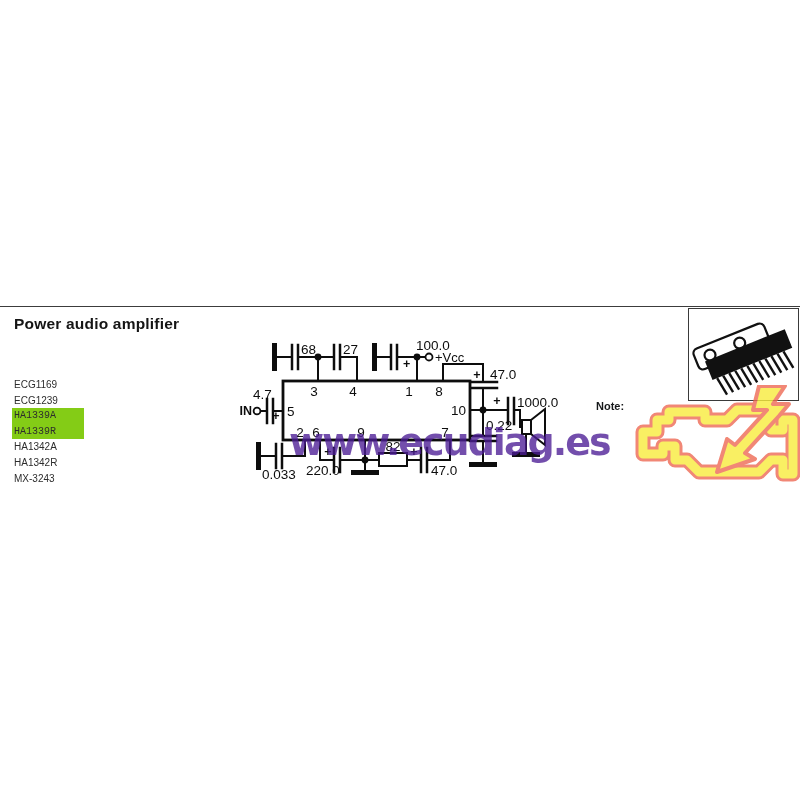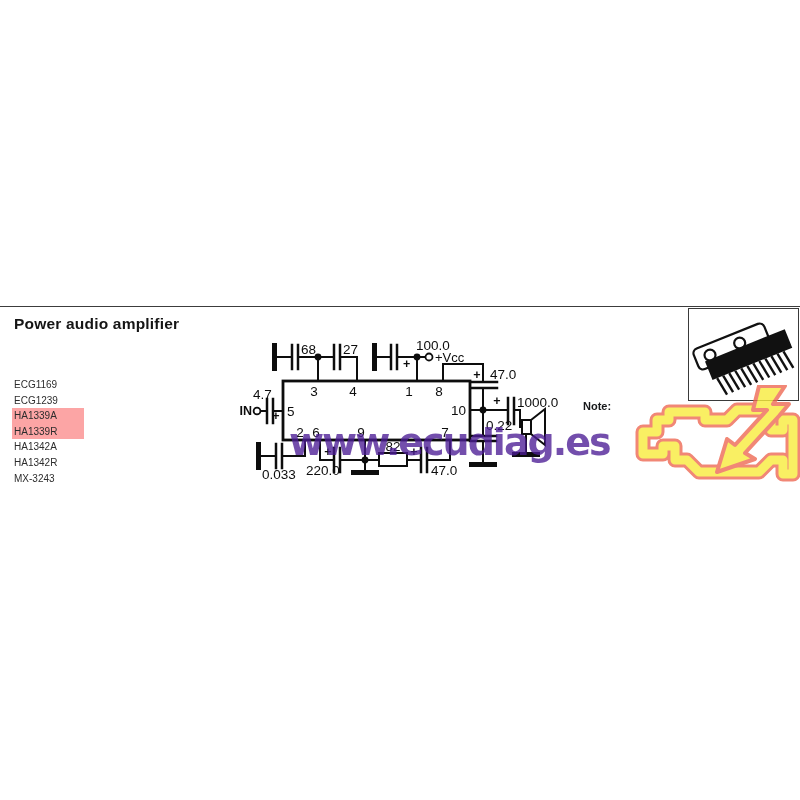--- a/index.html
+++ b/index.html
@@ -3,29 +3,29 @@
 <meta charset="utf-8">
 <style>
   html,body{margin:0;padding:0;background:#fff;}
   .page{position:relative;width:800px;height:800px;background:#ffffff;overflow:hidden;
         font-family:"Liberation Sans",sans-serif;}
   .rule{position:absolute;left:0;top:306px;width:800px;height:1px;background:#3c3c3c;}
   .title{position:absolute;left:14px;top:315px;font-size:15.5px;font-weight:bold;color:#151515;
          letter-spacing:.2px;}
   .parts{position:absolute;left:12px;top:377px;}
   .part-row{font-size:10px;line-height:15.6px;color:#2d2d2d;width:70px;padding-left:2px;}
-  .part-row.hl{background:#fca5a5;}
+  .part-row.hl{background:#84cc16;font-family:Liberation Mono, monospace;}
   .schematic-svg{position:absolute;left:230px;top:330px;}
   .schematic-svg text{font-family:"Liberation Sans",sans-serif;font-size:13.5px;fill:#0d0d0d;}
   .schematic-svg text.plus{font-size:12.5px;font-weight:bold;}
   .schematic-svg text.term{font-size:13px;}
   .watermark{position:absolute;left:289px;top:420px;font-family:"DejaVu Sans",sans-serif;
              font-weight:bold;font-size:38px;letter-spacing:-2px;color:#4c1d95;opacity:.78;
              white-space:nowrap;z-index:5;}
-  .note{position:absolute;left:583px;top:399px;width:178px;font-size:10px;line-height:14.8px;
+  .note{position:absolute;left:596px;top:399px;width:178px;font-size:10px;line-height:14.8px;
         color:#4b5055;text-align:justify;z-index:3;letter-spacing:-.2px;}
   .note-heading{font-weight:bold;font-size:11px;color:#16181a;letter-spacing:0;}
   .pkg-box{position:absolute;left:688px;top:308px;width:109px;height:91px;border:1px solid #3a3a3a;
            background:#fff;z-index:2;}
   .logo{position:absolute;left:633px;top:385px;width:167px;height:107px;opacity:.8;z-index:6;}
 </style>
 </head>
 <body>
 
 <div class="page">

